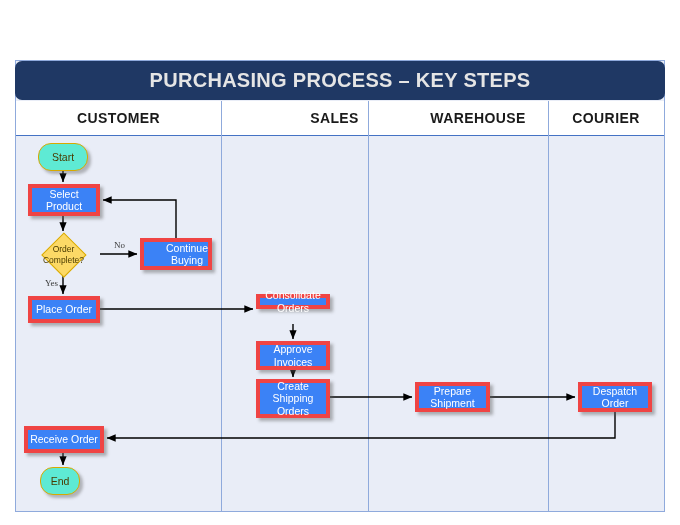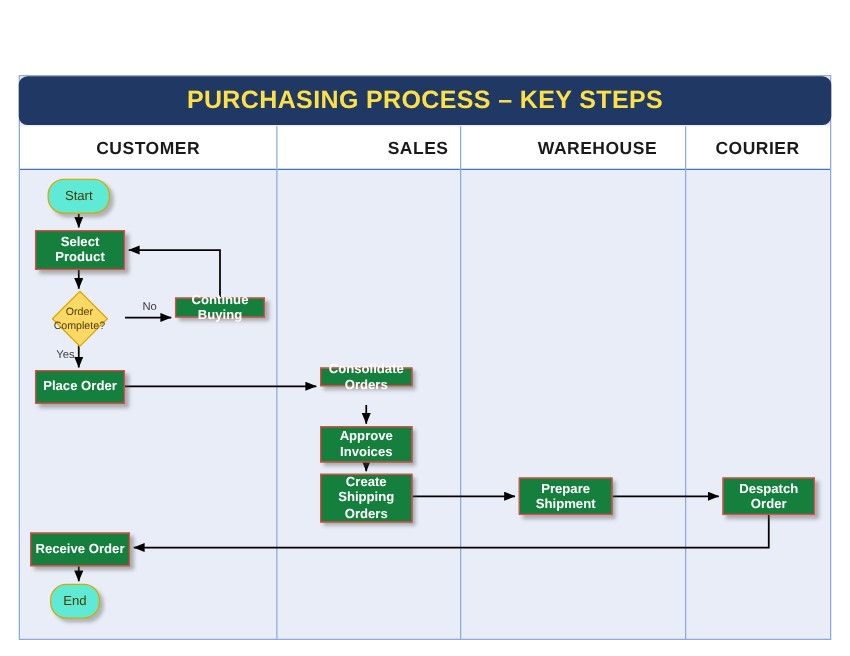--- a/index.html
+++ b/index.html
@@ -32,21 +32,21 @@
   }
   .banner{
     position:absolute;left:15px;top:61px;
     width:650px;height:39px;
     background:#1F3864;
     border-radius:7px;
     box-sizing:border-box;
     display:flex;align-items:center;justify-content:center;
   }
   .banner-text{
-    color:#fde047;font-size:20px;font-weight:bold;
+    color:#e5e5e5;font-size:20px;font-weight:bold;
     letter-spacing:.3px;
   }
 
   
   .headrow{
     position:absolute;left:16px;top:101px;
     width:648px;height:35px;
     background:#ffffff;
     border-bottom:1px solid #4472C4;
     box-sizing:border-box;
@@ -62,24 +62,24 @@
     background:#8FAADC;
   }
 
   
   .node{
     position:absolute;box-sizing:border-box;
     display:flex;align-items:center;justify-content:center;
     text-align:center;line-height:1.18;
   }
   .proc{
-    background:#15803d;
-    border:1px solid #ef4444;
+    background:#3b82f6;
+    border:4px solid #ef4444;
     color:#ffffff;
-    font-size:10.5px;font-weight:bold;
+    font-size:10.5px;font-weight:normal;
     box-shadow:3px 3px 3px rgba(90,90,90,.45);
   }
   .term{
     background:#5eead4;
     border:1px solid #D8A900;
     color:#4A3B00;
     font-size:10.5px;
     border-radius:13px;
     box-shadow:3px 3px 3px rgba(90,90,90,.40);
   }
@@ -92,21 +92,21 @@
     transform:rotate(45deg);
   }
   .dec-label{
     position:absolute;left:0;top:0;width:100%;height:100%;
     display:flex;align-items:center;justify-content:center;
     text-align:center;font-size:8.5px;color:#4A3B00;line-height:1.25;
   }
 
   
   .edge-label{
-    position:absolute;font-size:9px;color:#3a3a3a;
+    position:absolute;font-size:9px;color:#3a3a3a;font-family:Liberation Serif, serif;
   }
 
   svg.wires{position:absolute;left:0;top:0;width:680px;height:525px;overflow:visible;}
 </style>
 </head>
 <body>
 
 <div id="stage">
 
 
@@ -168,21 +168,21 @@
       <div class="node term" style="left: 38px; top: 143px; width: 50px; height: 28px;">
         <span>Start</span>
       </div>
       <div class="node proc" style="left: 28px; top: 184px; width: 72px; height: 32px;">
         <span>Select<br>Product</span>
       </div>
       <div class="dec-wrap" style="left: 27px; top: 233px; width: 73px; height: 43px;">
         <div class="dec-shape" style="left: 20.59px; top: 5.59px; width: 31.82px; height: 31.82px;"></div>
         <div class="dec-label">Order<br>Complete?</div>
       </div>
-      <div class="node proc" style="left: 140px; top: 238px; width: 72px; height: 16px;">
+      <div class="node proc" style="left: 140px; top: 238px; width: 72px; height: 32px; justify-content: flex-end;">
         <span>Continue<br>Buying</span>
       </div>
       <div class="node proc" style="left: 28px; top: 296px; width: 72px; height: 27px;">
         <span>Place Order</span>
       </div>
       <div class="node proc" style="left: 24px; top: 426px; width: 80px; height: 27px;">
         <span>Receive Order</span>
       </div>
       <div class="node term" style="left: 40px; top: 467px; width: 40px; height: 28px;">
         <span>End</span>

